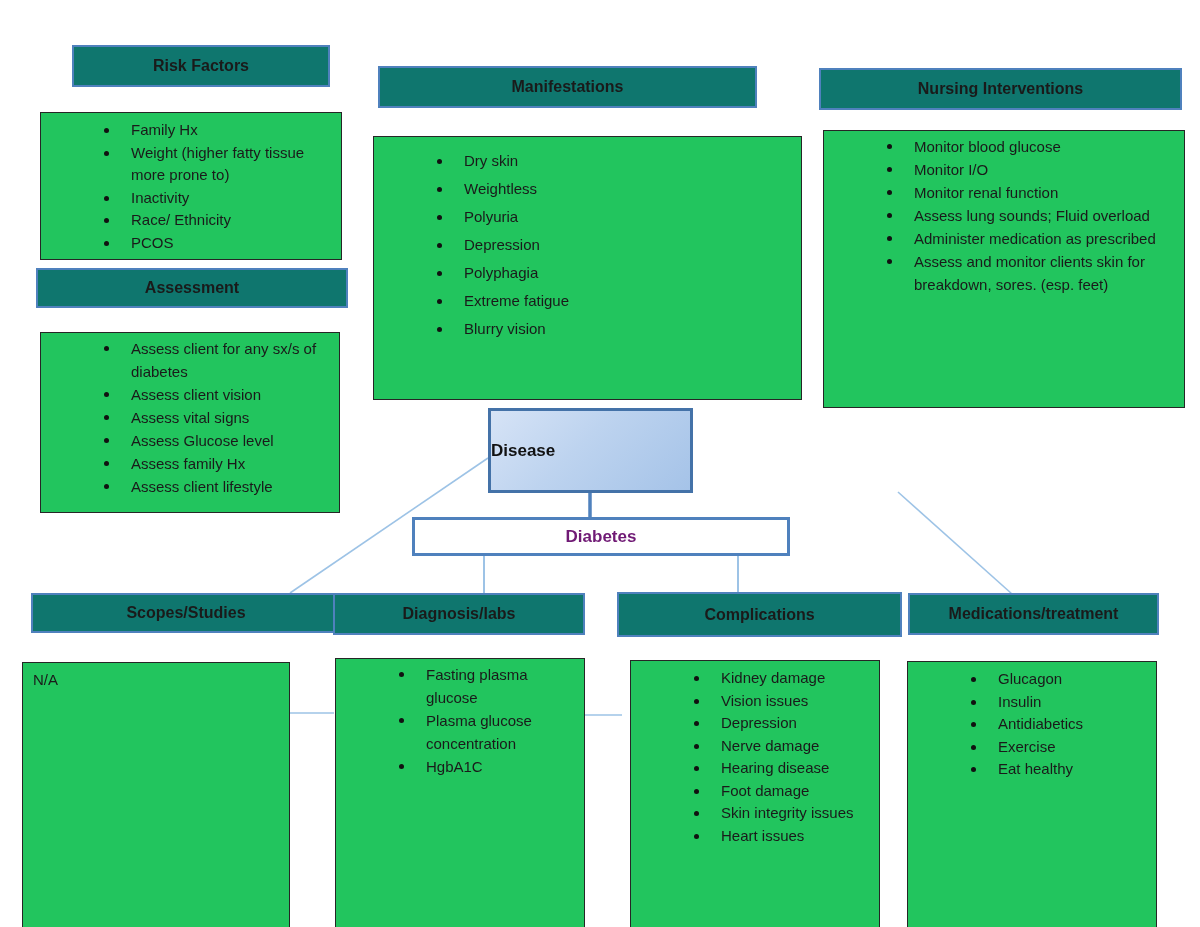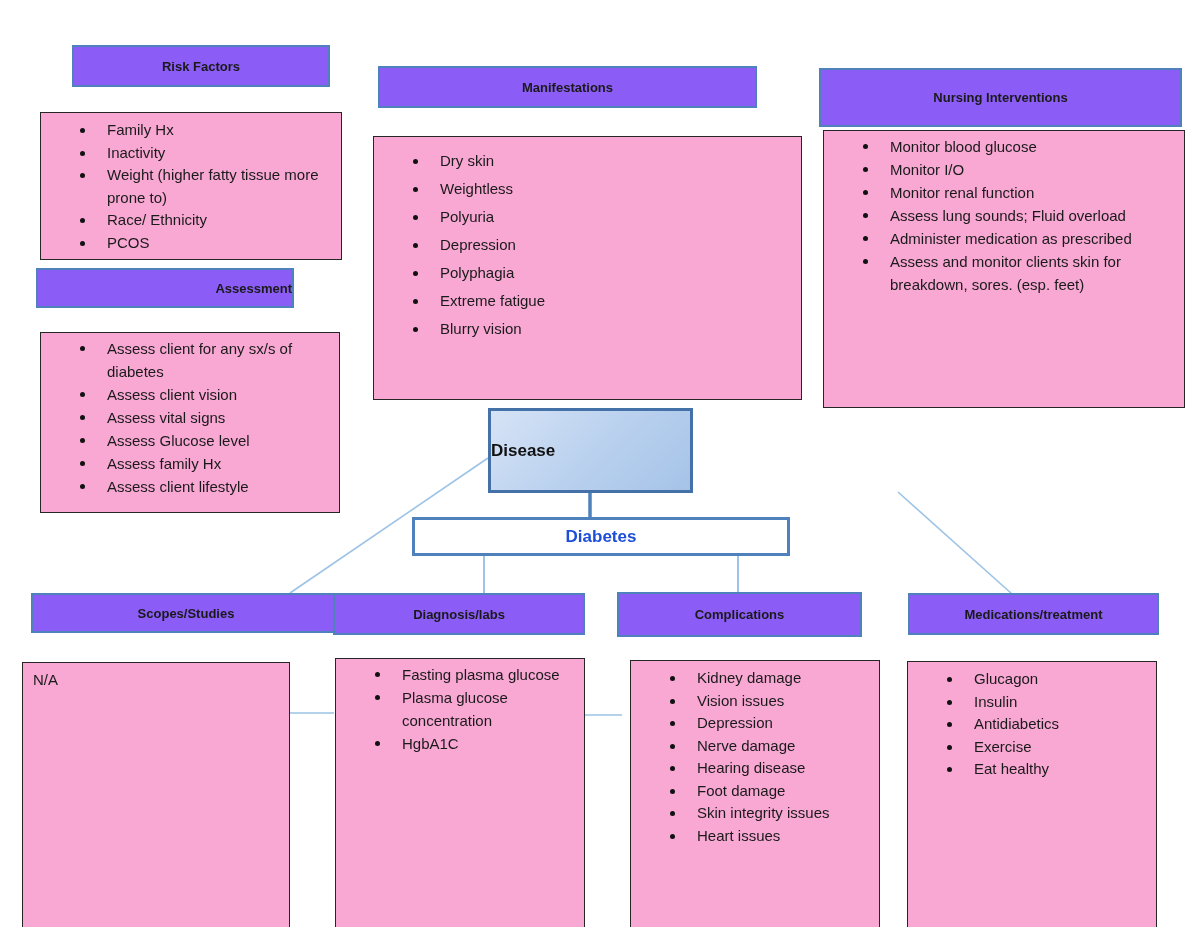--- a/index.html
+++ b/index.html
@@ -7,31 +7,32 @@
     position:relative;
     width:1200px;height:927px;
     background:#ffffff;
     overflow:hidden;
     font-family:"Liberation Sans","DejaVu Sans",sans-serif;
     color:#1a1a1a;
   }
   .hdr{
     position:absolute;
     border:2px solid #4f81bd;
-    background:#8b5cf6;
+    background:#0f766e;
     display:flex;align-items:center;justify-content:center;
-    font-weight:700;font-size:13px;color:#1a1a1a;
+    font-weight:700;font-size:16px;color:#1a1a1a;
     box-sizing:border-box;
   }
   .box{
     position:absolute;
     border:1.5px solid #262626;
-    background:#f9a8d4;
+    background:#22c55e;
     box-sizing:border-box;
     font-size:15px;
+    padding-left:24px;
   }
   .box ul{
     margin:0;padding:6px 6px 0 0;
     list-style:none;
     line-height:22.5px;
   }
   .box li{
     position:relative;
     padding-left:66px;
   }
@@ -58,21 +59,21 @@
     display:flex;align-items:center;justify-content:flex-start;
     font-weight:700;font-size:17px;color:#111111;
     box-sizing:border-box;
   }
   #center-diabetes{
     position:absolute;
     left:412px;top:517px;width:378px;height:39px;
     background:#ffffff;
     border:3px solid #4f81bd;
     display:flex;align-items:center;justify-content:center;
-    font-weight:700;font-size:17px;color:#1d4ed8;
+    font-weight:700;font-size:17px;color:#701a75;
     box-sizing:border-box;
   }
   #connector-layer{
     position:absolute;left:0;top:0;width:1200px;height:927px;
     pointer-events:none;
   }
 </style>
 </head>
 <body>
 
@@ -87,28 +88,28 @@
     <line x1="263" y1="713" x2="334" y2="713" stroke="#9dc3e6" stroke-width="1.6"></line>
     <line x1="585" y1="715" x2="622" y2="715" stroke="#9dc3e6" stroke-width="1.6"></line>
   </svg>
 
   <div class="hdr" style="left:72px;top:45px;width:258px;height:42px;">
     <span>Risk Factors</span>
   </div>
   <div class="box" style="left:40px;top:112px;width:302px;height:148px;">
     <ul>
         <li>Family Hx</li>
+        <li>Weight (higher fatty tissue more prone to)</li>
         <li>Inactivity</li>
-        <li>Weight (higher fatty tissue more prone to)</li>
         <li>Race/ Ethnicity</li>
         <li>PCOS</li>
       </ul>
   </div>
 
-  <div class="hdr" style="left:36px;top:268px;width:258px;height:40px;justify-content:flex-end;">
+  <div class="hdr" style="left:36px;top:268px;width:312px;height:40px;">
     <span>Assessment</span>
   </div>
   <div class="box tight" style="left:40px;top:332px;width:300px;height:181px;">
     <ul>
         <li>Assess client for any sx/s of diabetes</li>
         <li>Assess client vision</li>
         <li>Assess vital signs</li>
         <li>Assess Glucose level</li>
         <li>Assess family Hx</li>
         <li>Assess client lifestyle</li>
@@ -123,21 +124,21 @@
         <li>Dry skin</li>
         <li>Weightless</li>
         <li>Polyuria</li>
         <li>Depression</li>
         <li>Polyphagia</li>
         <li>Extreme fatigue</li>
         <li>Blurry vision</li>
       </ul>
   </div>
 
-  <div class="hdr" style="left:819px;top:68px;width:363px;height:59px;text-align:right;">
+  <div class="hdr" style="left:819px;top:68px;width:363px;height:42px;text-align:right;">
     <span>Nursing Interventions</span>
   </div>
   <div class="box tight" style="left:823px;top:130px;width:362px;height:278px;">
     <ul>
         <li>Monitor blood glucose</li>
         <li>Monitor I/O</li>
         <li>Monitor renal function</li>
         <li>Assess lung sounds; Fluid overload</li>
         <li>Administer medication as prescribed</li>
         <li>Assess and monitor clients skin for breakdown, sores. (esp. feet)</li>
@@ -162,21 +163,21 @@
     <span>Diagnosis/labs</span>
   </div>
   <div class="box tight" style="left:335px;top:658px;width:250px;height:304px;">
     <ul>
         <li>Fasting plasma glucose</li>
         <li>Plasma glucose concentration</li>
         <li>HgbA1C</li>
       </ul>
   </div>
 
-  <div class="hdr" style="left:617px;top:592px;width:245px;height:45px;">
+  <div class="hdr" style="left:617px;top:592px;width:285px;height:45px;">
     <span>Complications</span>
   </div>
   <div class="box" style="left:630px;top:660px;width:250px;height:300px;">
     <ul>
         <li>Kidney damage</li>
         <li>Vision issues</li>
         <li>Depression</li>
         <li>Nerve damage</li>
         <li>Hearing disease</li>
         <li>Foot damage</li>

